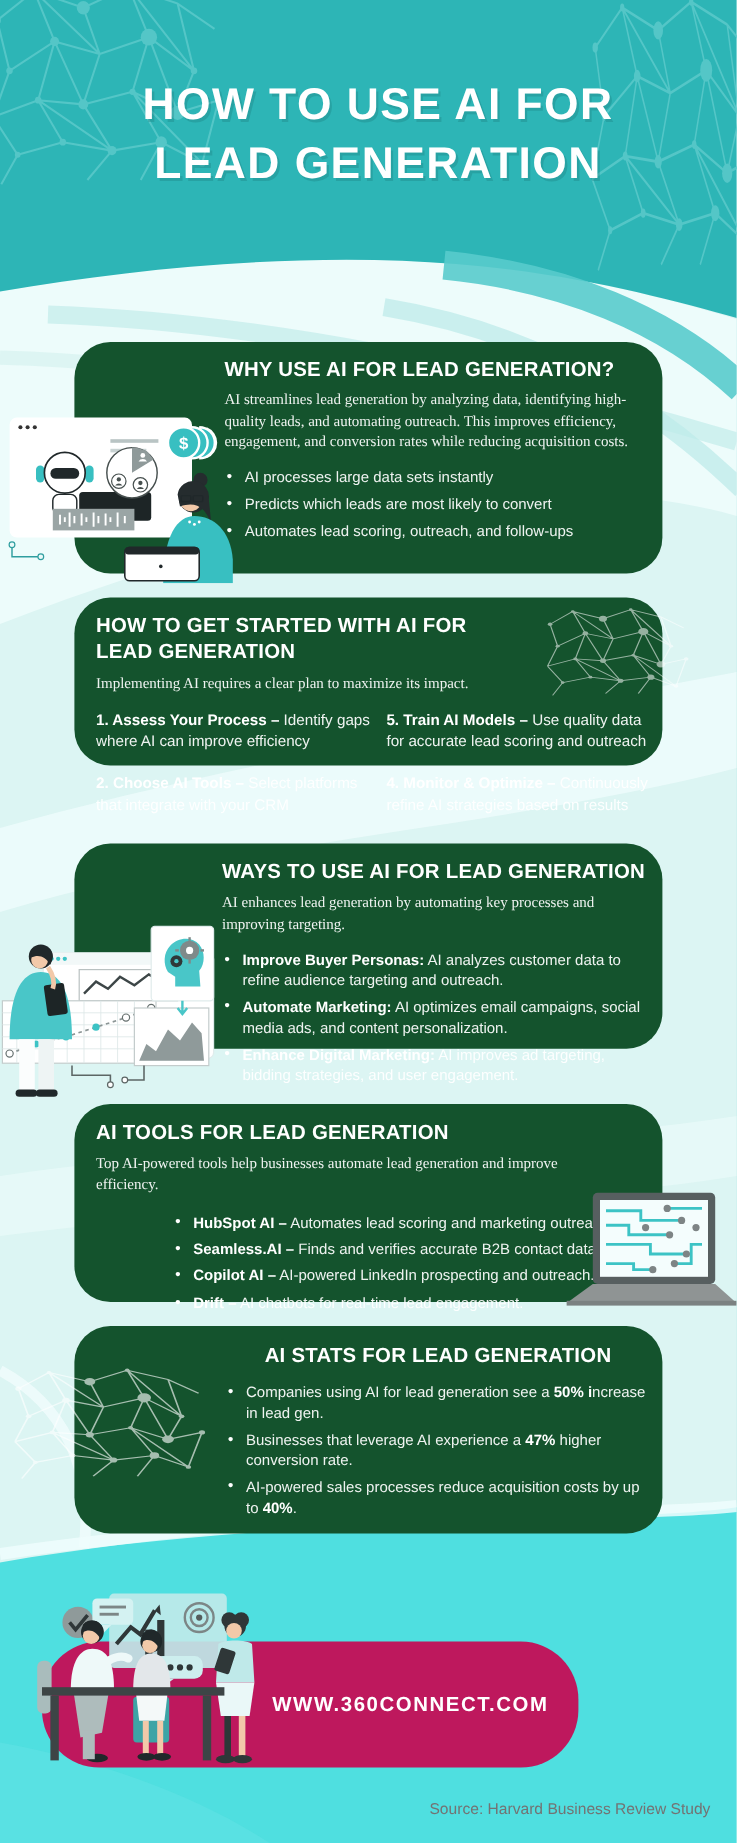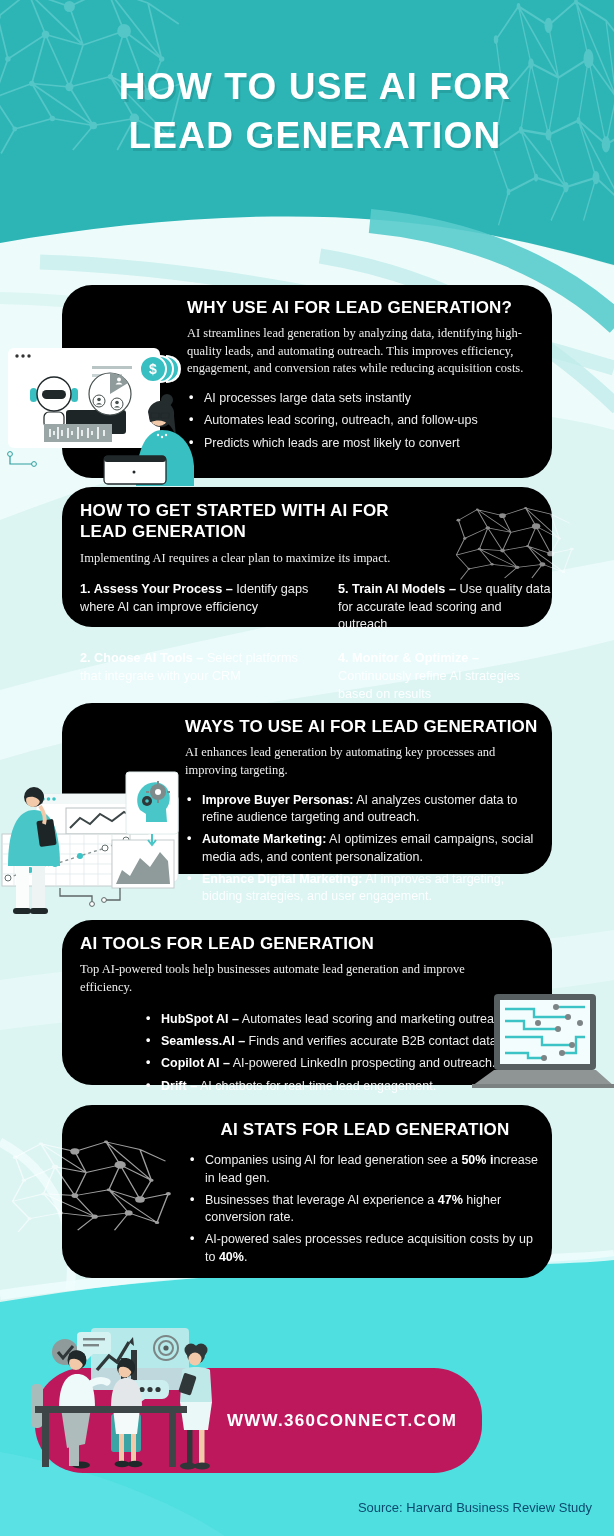--- a/index.html
+++ b/index.html
@@ -6,43 +6,43 @@
   body{font-family:"Liberation Sans","DejaVu Sans",sans-serif;background:#9adede;}
   #page{position:relative;width:614px;height:1536px;margin:0 auto;overflow:hidden;background:#dcf5f3;}
   svg{display:block}
   .abs{position:absolute;}
   .bg{left:0;top:0;z-index:0;}
   .net{z-index:2;pointer-events:none;}
   .illo{z-index:3;pointer-events:none;}
   .h1{left:0;right:0;top:62px;text-align:center;color:#fff;font-weight:700;font-size:37px;
       line-height:1.33;letter-spacing:1.2px;white-space:pre-line;z-index:2;
       text-shadow:2px 3px 0 rgba(26,118,120,.30);margin-left:16px;}
-  .card{position:absolute;background:#000000;border-radius:30px;color:#fff;z-index:1;box-sizing:border-box;}
+  .card{position:absolute;background:#14532d;border-radius:30px;color:#fff;z-index:1;box-sizing:border-box;}
   .c1{left:62px;top:285px;width:490px;height:193px;padding:12px 10px 0 125px;}
-  .c2{left:62px;top:487px;width:490px;height:140px;padding:13px 0 0 18px;}
+  .c2{left:62px;top:498px;width:490px;height:140px;padding:13px 0 0 18px;}
   .c3{left:62px;top:703px;width:490px;height:171px;padding:13px 8px 0 123px;}
   .c4{left:62px;top:920px;width:490px;height:165px;padding:13px 8px 12px 18px;}
   .c5{left:62px;top:1105px;width:490px;height:173px;padding:14px 10px 0 126px;}
   .sec-title{font-size:17px;font-weight:700;letter-spacing:.2px;line-height:1.25;white-space:pre-line;color:#fff;}
   .c1 .sec-title,.c3 .sec-title{white-space:nowrap;}
   .c5 .sec-title{text-align:center;}
   .body{font-size:12.5px;line-height:1.38;color:rgba(255,255,255,.93);margin-top:7px;font-family:Liberation Serif, serif;}
   .blist{list-style:none;margin:13px 0 0 0;padding:0;font-size:12.5px;line-height:1.38;color:rgba(255,255,255,.93);}
   .blist li{position:relative;padding-left:17px;margin-bottom:5px;}
   .blist li::before{content:"\2022";position:absolute;left:2px;top:-1px;font-weight:700;color:#fff;}
   .c4 .blist{margin-left:64px;margin-top:15px;}
   .c5 .blist{margin-top:12px;}
   .b{font-weight:700;color:#fff;}
   .steps{display:grid;grid-template-columns:242px 1fr;grid-template-rows:auto auto;grid-auto-flow:column;
          row-gap:18px;column-gap:0;margin-top:14px;font-size:12.7px;line-height:1.4;
-         color:rgba(255,255,255,.93);width:472px;gap:16px;}
+         color:rgba(255,255,255,.93);width:472px;}
   .fcard{left:35px;top:1368px;width:447px;height:105px;border-radius:48px;background:#be185d;}
   .furl{position:absolute;left:185px;right:18px;top:0;bottom:0;display:flex;align-items:center;
         justify-content:center;font-weight:700;font-size:17px;letter-spacing:1.3px;color:#fff;}
-  .source{position:absolute;right:22px;top:1500px;font-size:13px;color:#0c4a6e;z-index:2;}
+  .source{position:absolute;right:22px;top:1500px;font-size:13px;color:#737373;z-index:2;}
   .netc-teal{color:#54c6c7;}
   .netc-white{color:#ffffff;opacity:.55;}
   .netc-white2{color:#ffffff;opacity:.62;}
 </style>
 </head>
 <body>
 
 <div id="page">
 
   <svg class="abs bg" width="614" height="1536" viewBox="0 0 614 1536">
@@ -102,22 +102,22 @@
     </svg>
 
   <div class="abs h1">HOW TO USE AI FOR
 LEAD GENERATION</div>
 
   <div class="card c1">
     <div class="sec-title">WHY USE AI FOR LEAD GENERATION?</div>
     <div class="body">AI streamlines lead generation by analyzing data, identifying high-quality leads, and automating outreach. This improves efficiency, engagement, and conversion rates while reducing acquisition costs.</div>
     <ul class="blist">
       <li><span>AI processes large data sets instantly</span></li>
+      <li><span>Predicts which leads are most likely to convert</span></li>
       <li><span>Automates lead scoring, outreach, and follow-ups</span></li>
-      <li><span>Predicts which leads are most likely to convert</span></li>
     </ul>
   </div>
 
   <div class="card c2">
     <div class="sec-title">HOW TO GET STARTED WITH AI FOR
 LEAD GENERATION</div>
     <div class="body">Implementing AI requires a clear plan to maximize its impact.</div>
     <div class="steps">
       <div class="step"><span class="b">1. Assess Your Process –</span><span> Identify gaps where AI can improve efficiency</span></div>
       <div class="step"><span class="b">2. Choose AI Tools –</span><span> Select platforms that integrate with your CRM</span></div>

